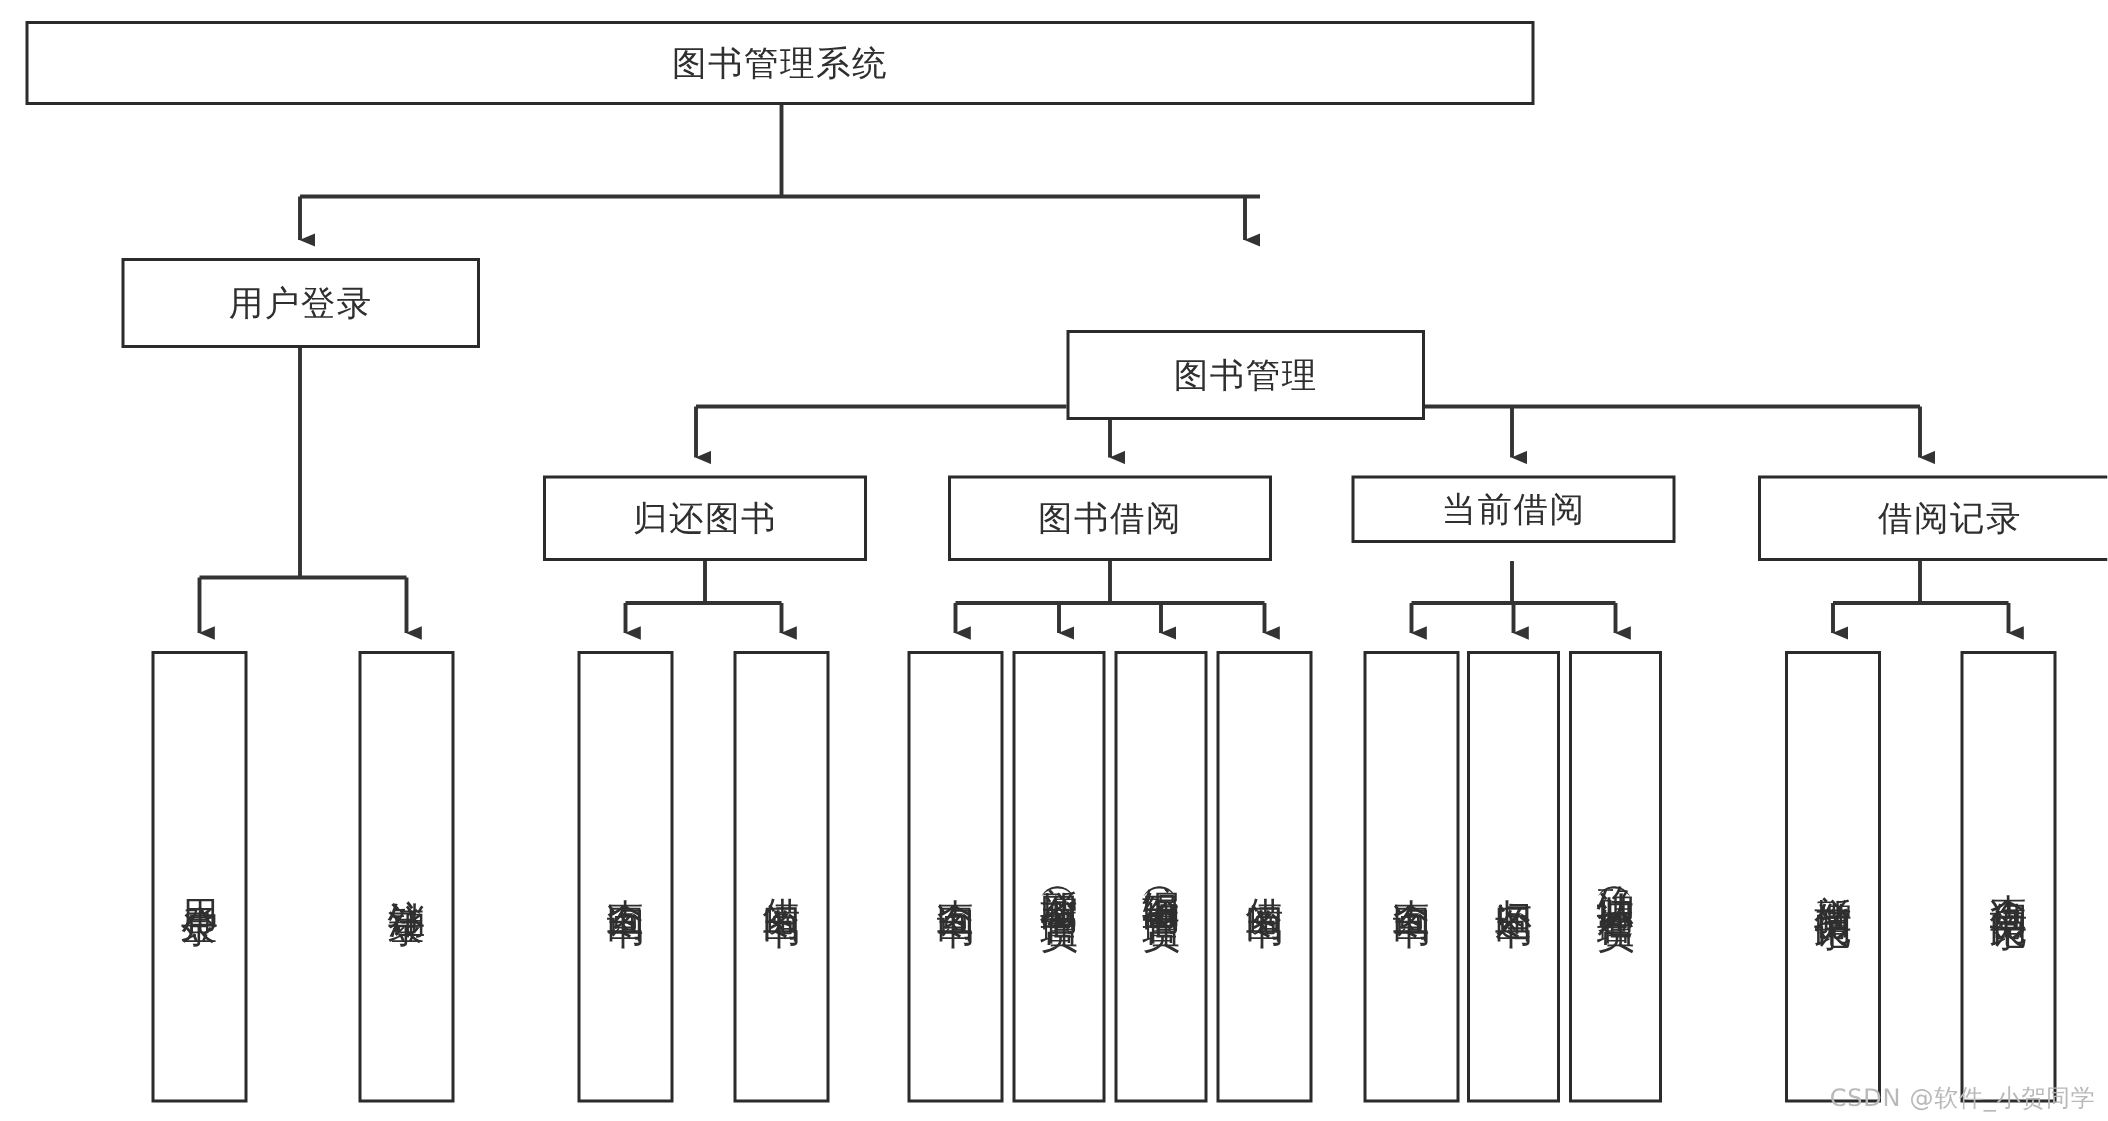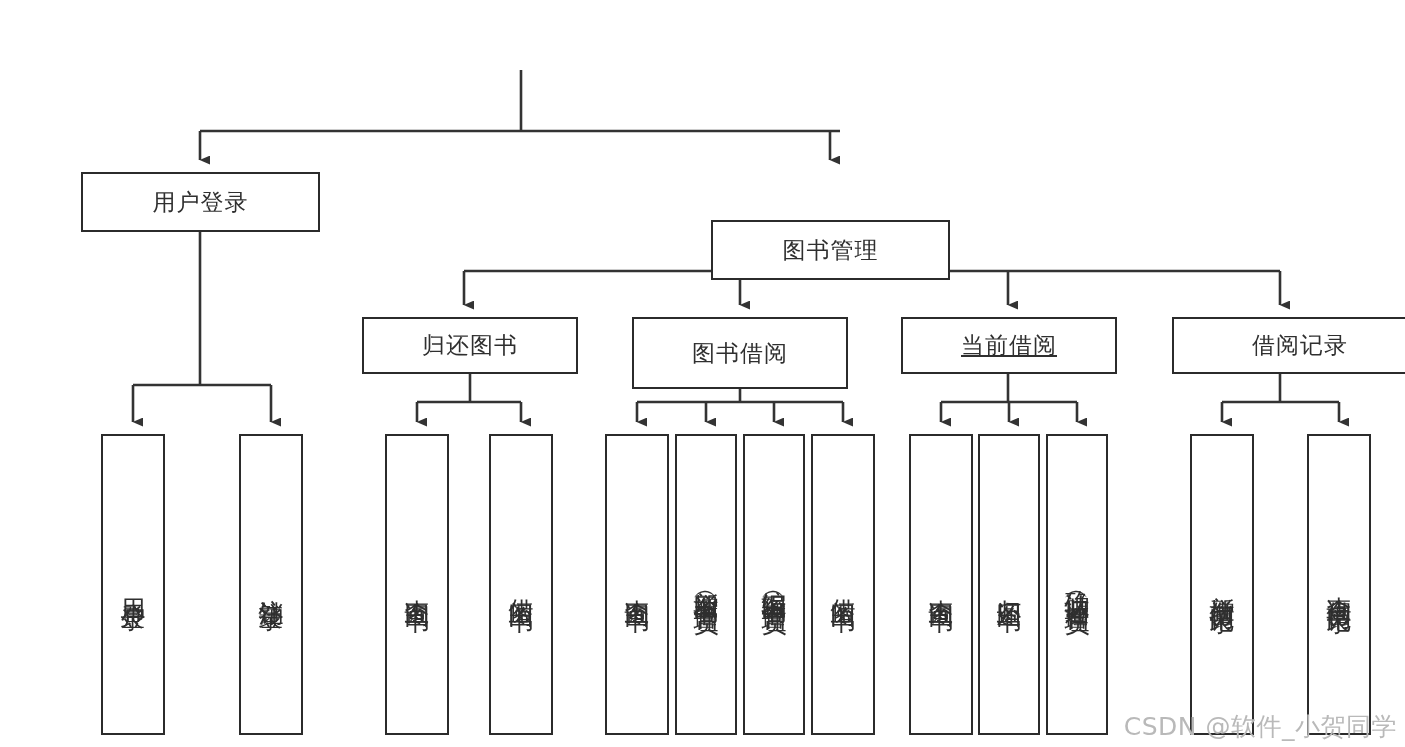--- a/index.html
+++ b/index.html
@@ -49,21 +49,21 @@
   .node.vert .label {
     writing-mode: vertical-rl;
     text-orientation: upright;
     line-height: 1;
     white-space: nowrap;
   }
   .watermark {
     position: absolute;
     right: 8px;
     bottom: 4px;
-    font-size: 25px;
+    font-size: 16px;
     color: #b9b9b9;
     letter-spacing: 0.5px;
     white-space: nowrap;
   }
 </style>
 </head>
 <body>
 
 <div id="canvas">
 
@@ -110,35 +110,38 @@
       <path d="M1009,402 L1009,422" marker-end="url(#arrow)"></path>
       <path d="M1077,402 L1077,422" marker-end="url(#arrow)"></path>
 
       <path d="M1280,374 L1280,402"></path>
       <path d="M1222,402 L1339,402"></path>
       <path d="M1222,402 L1222,422" marker-end="url(#arrow)"></path>
       <path d="M1339,402 L1339,422" marker-end="url(#arrow)"></path>
     </g>
   </svg>
 
+  <div class="node horiz" style="left:17px; top:14px; width:1006px; height:56px;">
+    <span class="label">图书管理系统</span>
+  </div>
 
   <div class="node horiz" style="left:81px; top:172px; width:239px; height:60px;">
     <span class="label">用户登录</span>
   </div>
   <div class="node horiz" style="left:711px; top:172px; width:239px; height:60px;margin-top:48px;">
     <span class="label">图书管理</span>
   </div>
 
   <div class="node horiz" style="left:362px; top:317px; width:216px; height:57px;">
     <span class="label">归还图书</span>
   </div>
-  <div class="node horiz" style="left:632px; top:317px; width:216px; height:72px;">
+  <div class="node horiz" style="left:632px; top:317px; width:216px; height:57px;">
     <span class="label">图书借阅</span>
   </div>
-  <div class="node horiz" style="left:901px; top:317px; width:216px; height:57px;text-decoration:underline;">
+  <div class="node horiz" style="left:901px; top:317px; width:216px; height:45px;">
     <span class="label">当前借阅</span>
   </div>
   <div class="node horiz" style="left:1172px; top:317px; width:256px; height:57px;align-items:center;">
     <span class="label">借阅记录</span>
   </div>
 
   <div class="node vert" style="left:101px; top:434px; width:64px; height:301px;">
     <span class="label">用户登录</span>
   </div>
   <div class="node vert" style="left:239px; top:434px; width:64px; height:301px;">

